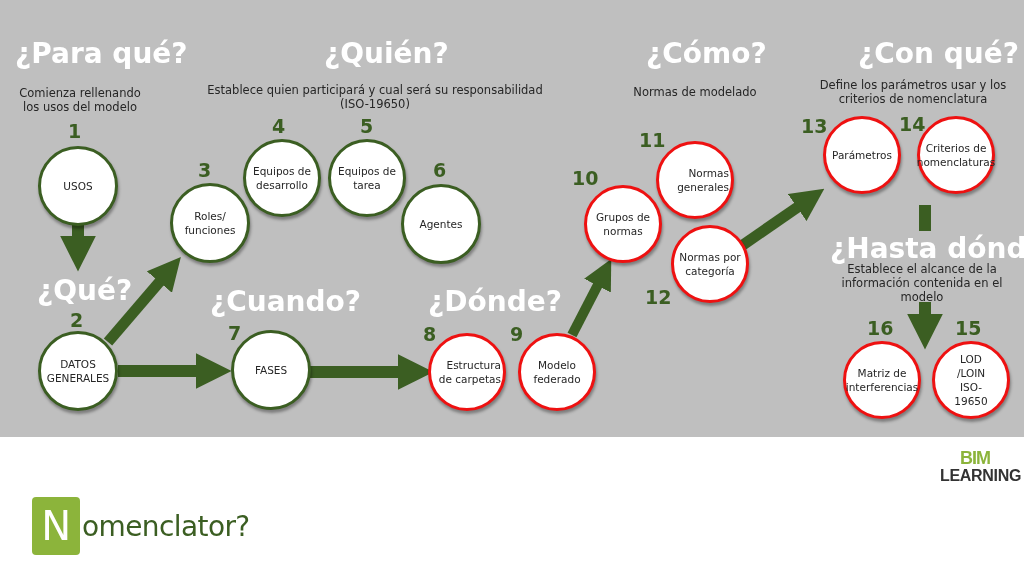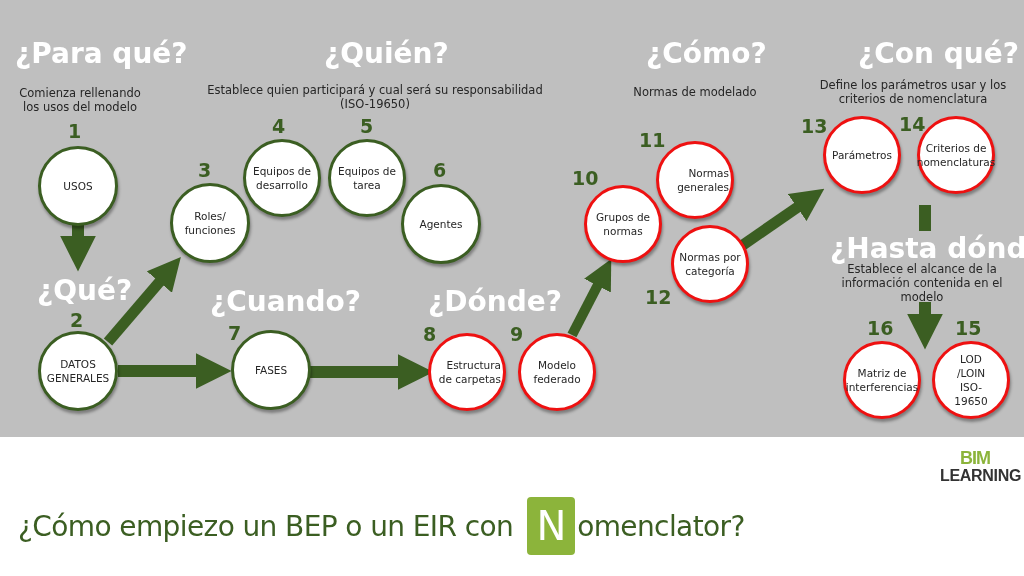--- a/index.html
+++ b/index.html
@@ -149,16 +149,15 @@
 <div class="circle red" style="left:932px; top:341px; width:78px; height:78px;">
     <span style="width:40px;">LOD /LOIN ISO-19650</span>
   </div>
 
 <div class="logo">
   <span class="logo-bim">BIM</span>
   <span class="logo-learn">LEARNING</span>
 </div>
 
 <div class="footer-title">
-  <span>¿Cómo empiezo un BEP o un EIR con</span>
   <span class="n-badge">N</span>
   <span>omenclator?</span>
 </div>
 
 </body></html>

